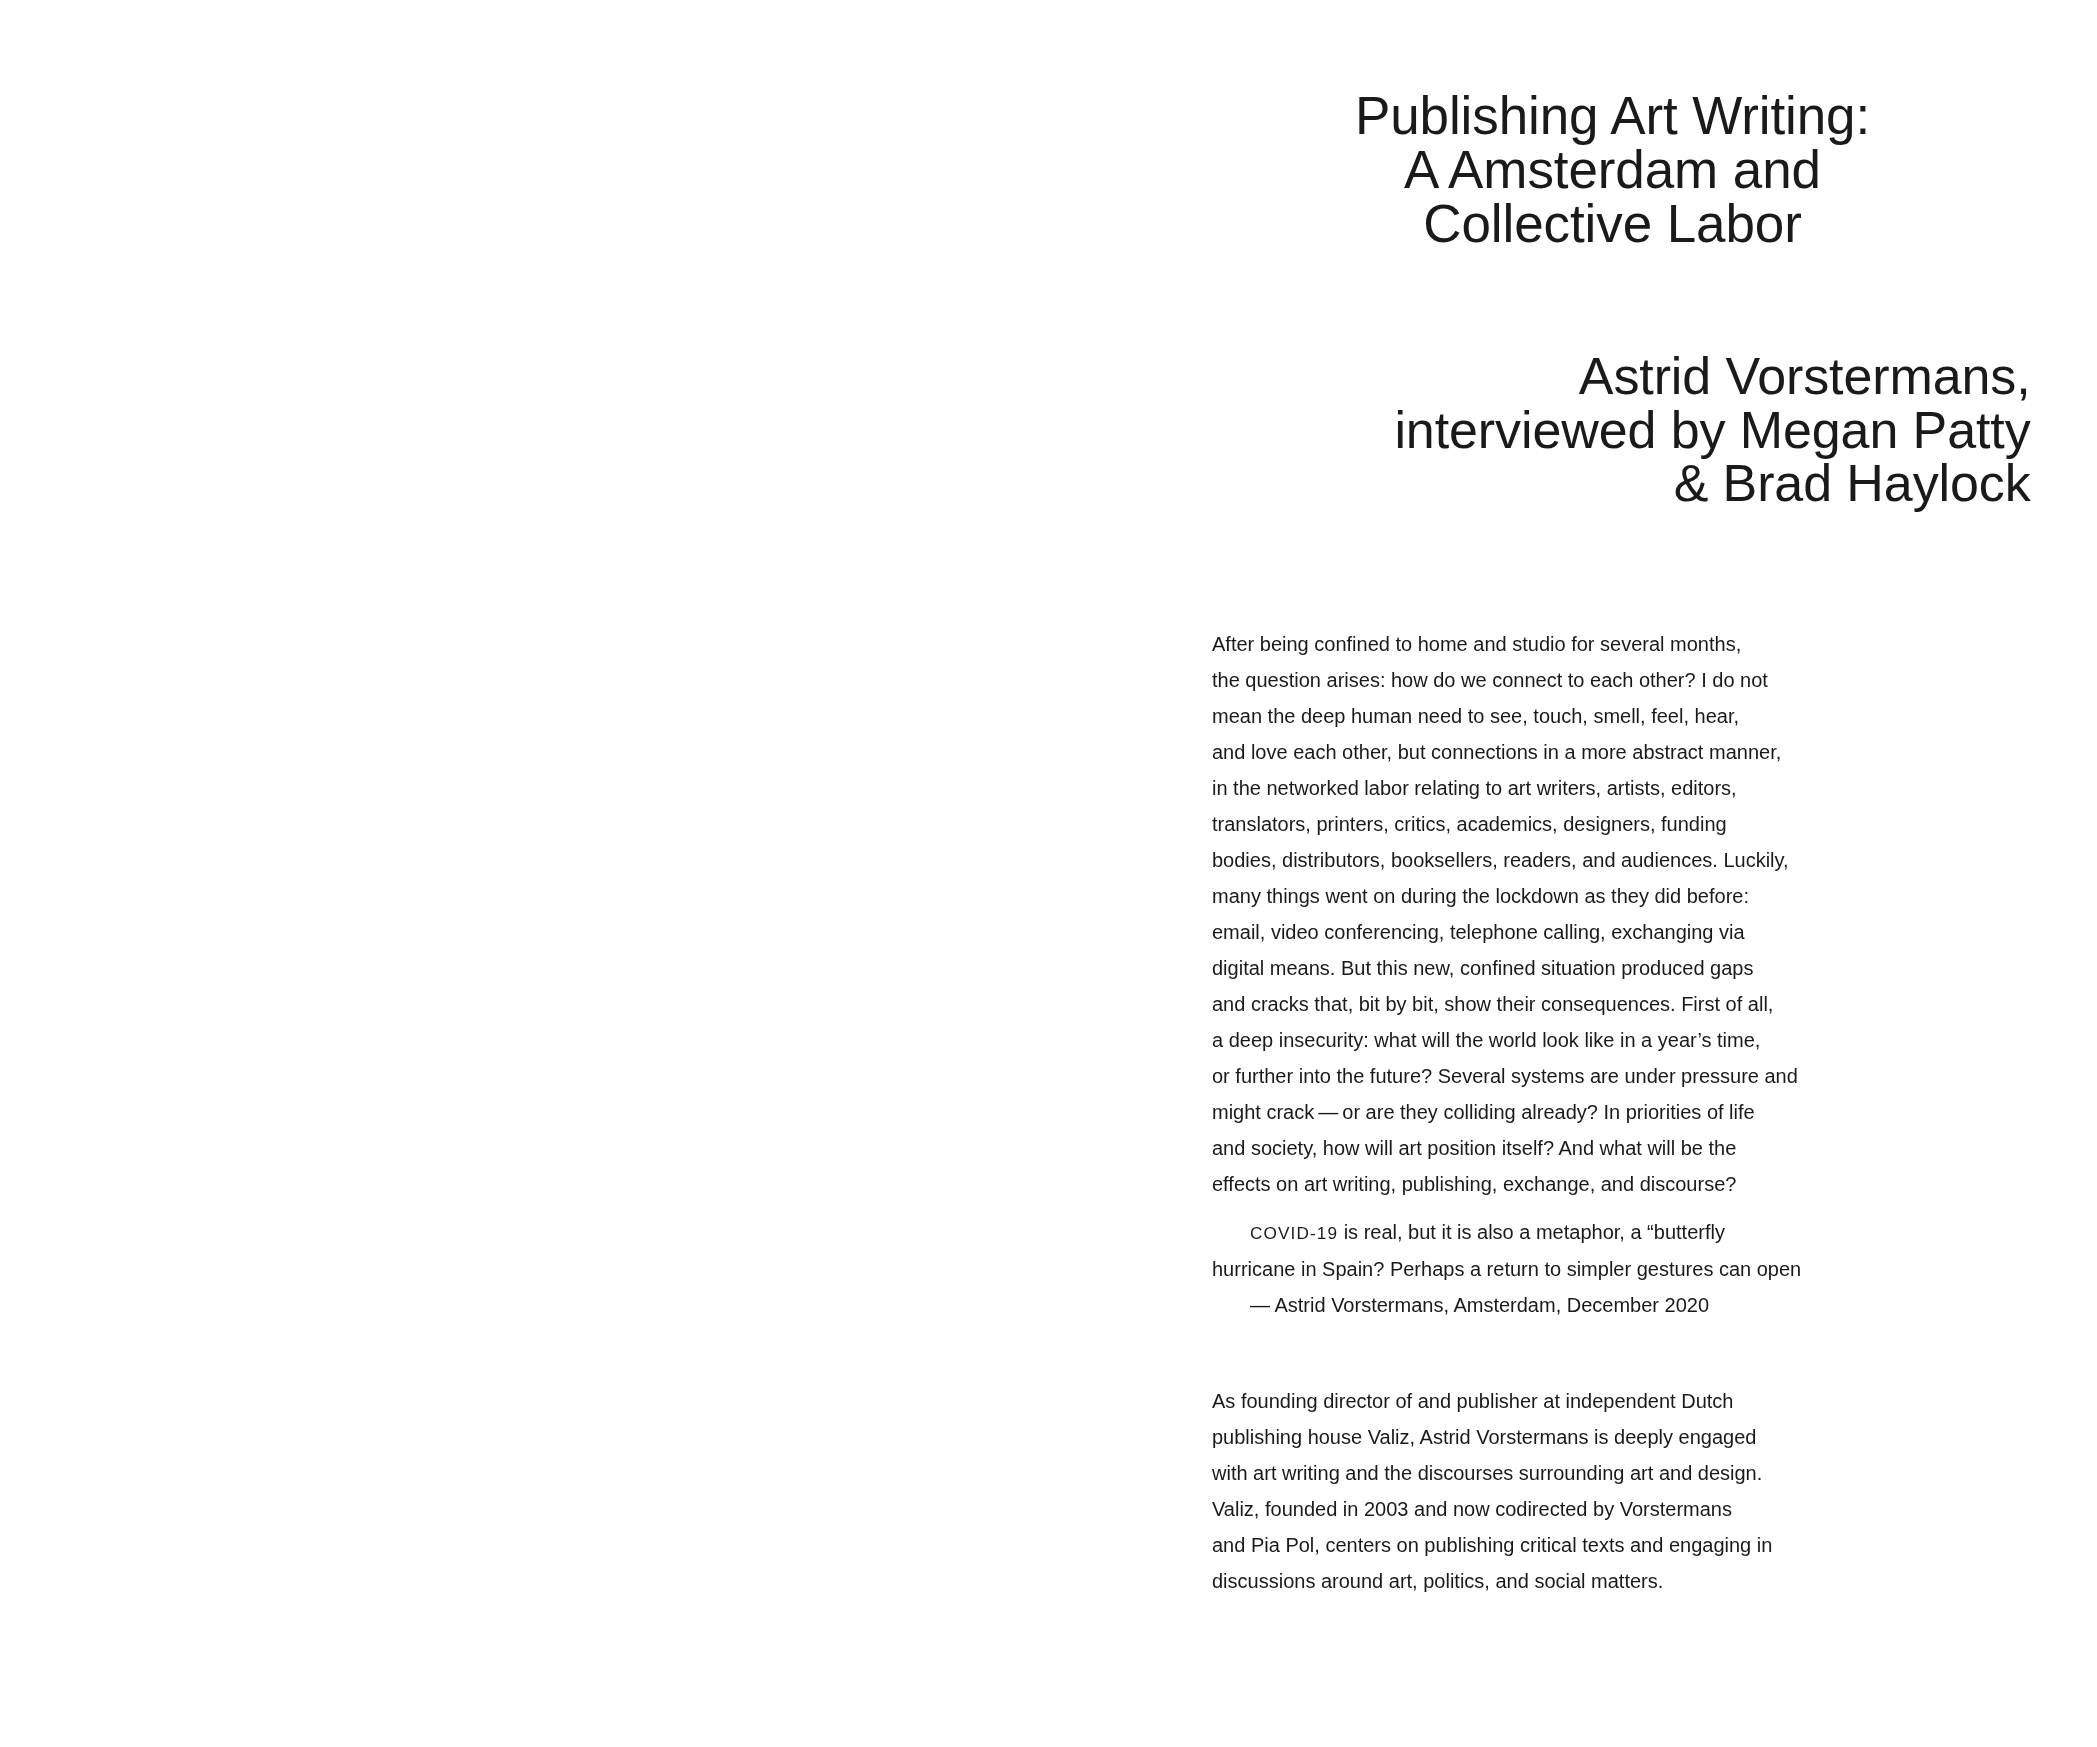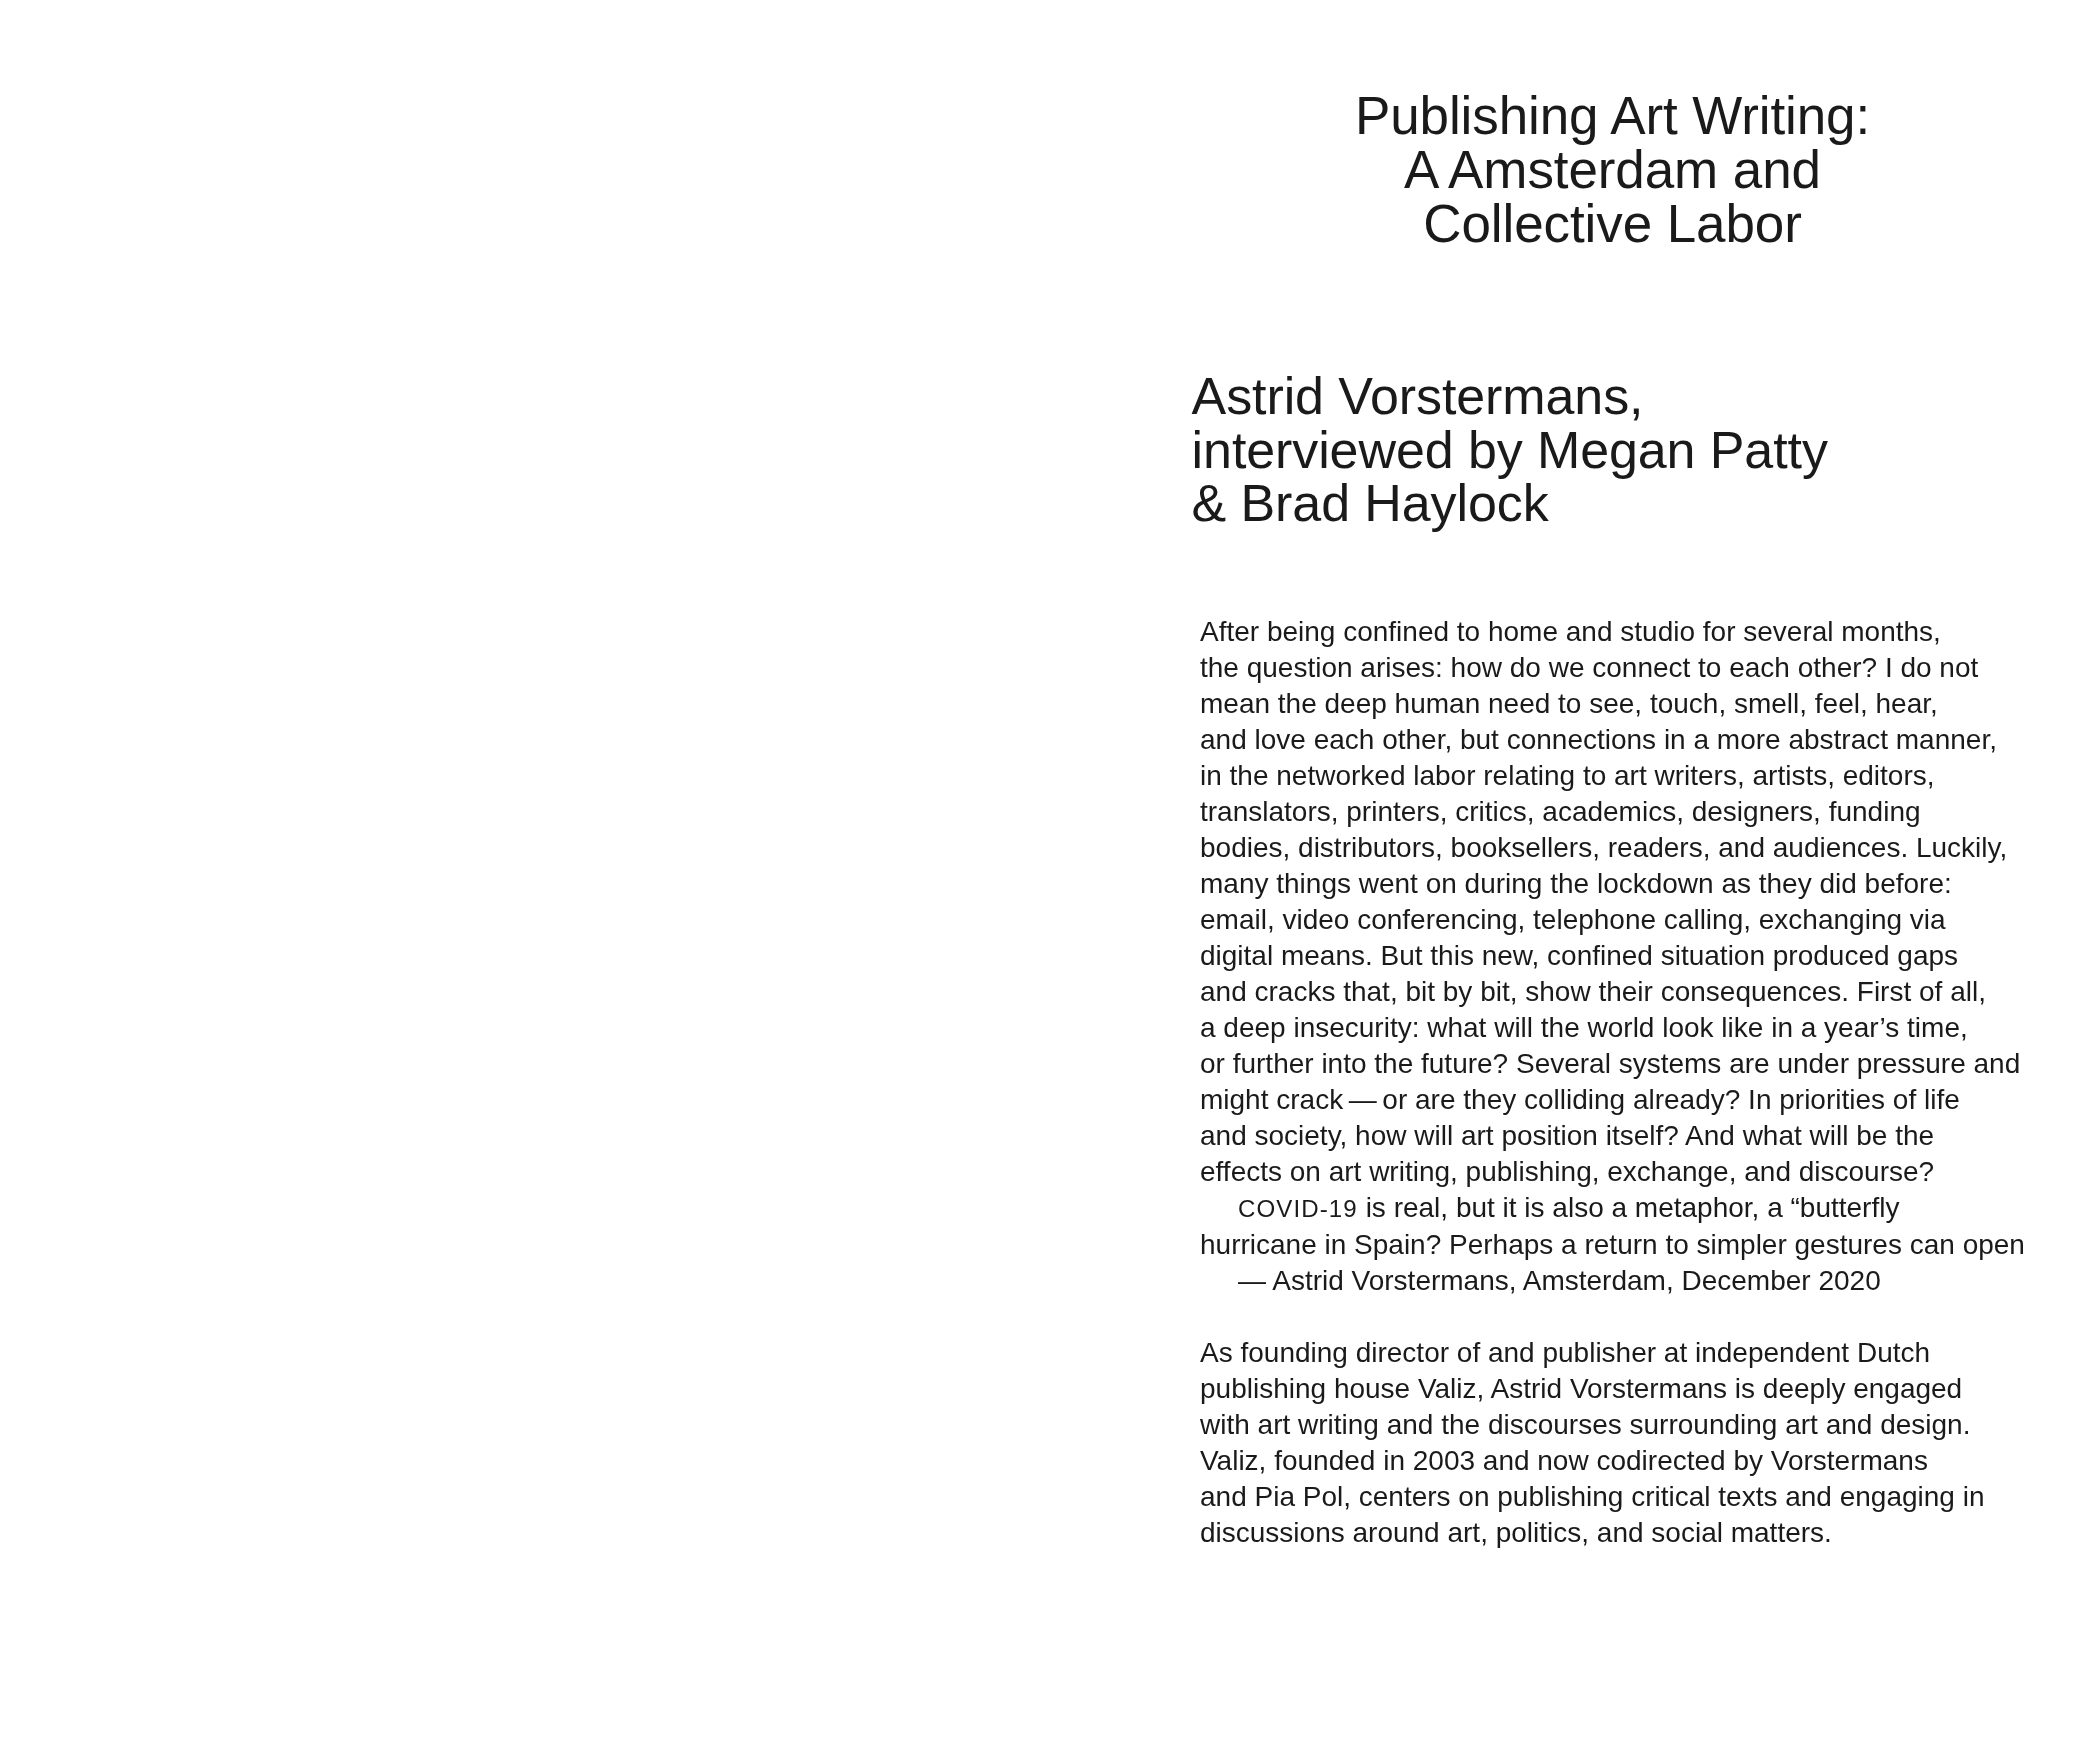--- a/index.html
+++ b/index.html
@@ -39,45 +39,45 @@
   .title-line {
     font-size: 53px;
     line-height: 1.02;
     font-weight: 400;
     letter-spacing: -0.1px;
     white-space: nowrap;
   }
 
   .byline-block {
     position: absolute;
-    top: 370px;
+    top: 350px;
     left: -8.4px;
     width: 839px;
-    text-align: left;
+    text-align: right;
   }
   .byline-line {
     font-size: 52px;
     line-height: 1.03;
     font-weight: 400;
     letter-spacing: -0.1px;
     white-space: nowrap;
   }
 
   
   .body-block {
     position: absolute;
     top: 614px;
     left: 0;
     width: 832px;
   }
   .para {
-    font-size: 28px;
+    font-size: 20px;
     line-height: 36px;
     text-align: left;
-    margin: 0;
+    margin: 12px;
     hyphens: none;
   }
   .para .ln { display: block; white-space: nowrap; }
   .para .ln.indent { padding-left: 38px; }
 
   .para-gap { height: 36px; }
 
   .smallcaps {
     font-variant: normal;
     font-size: 0.86em;

